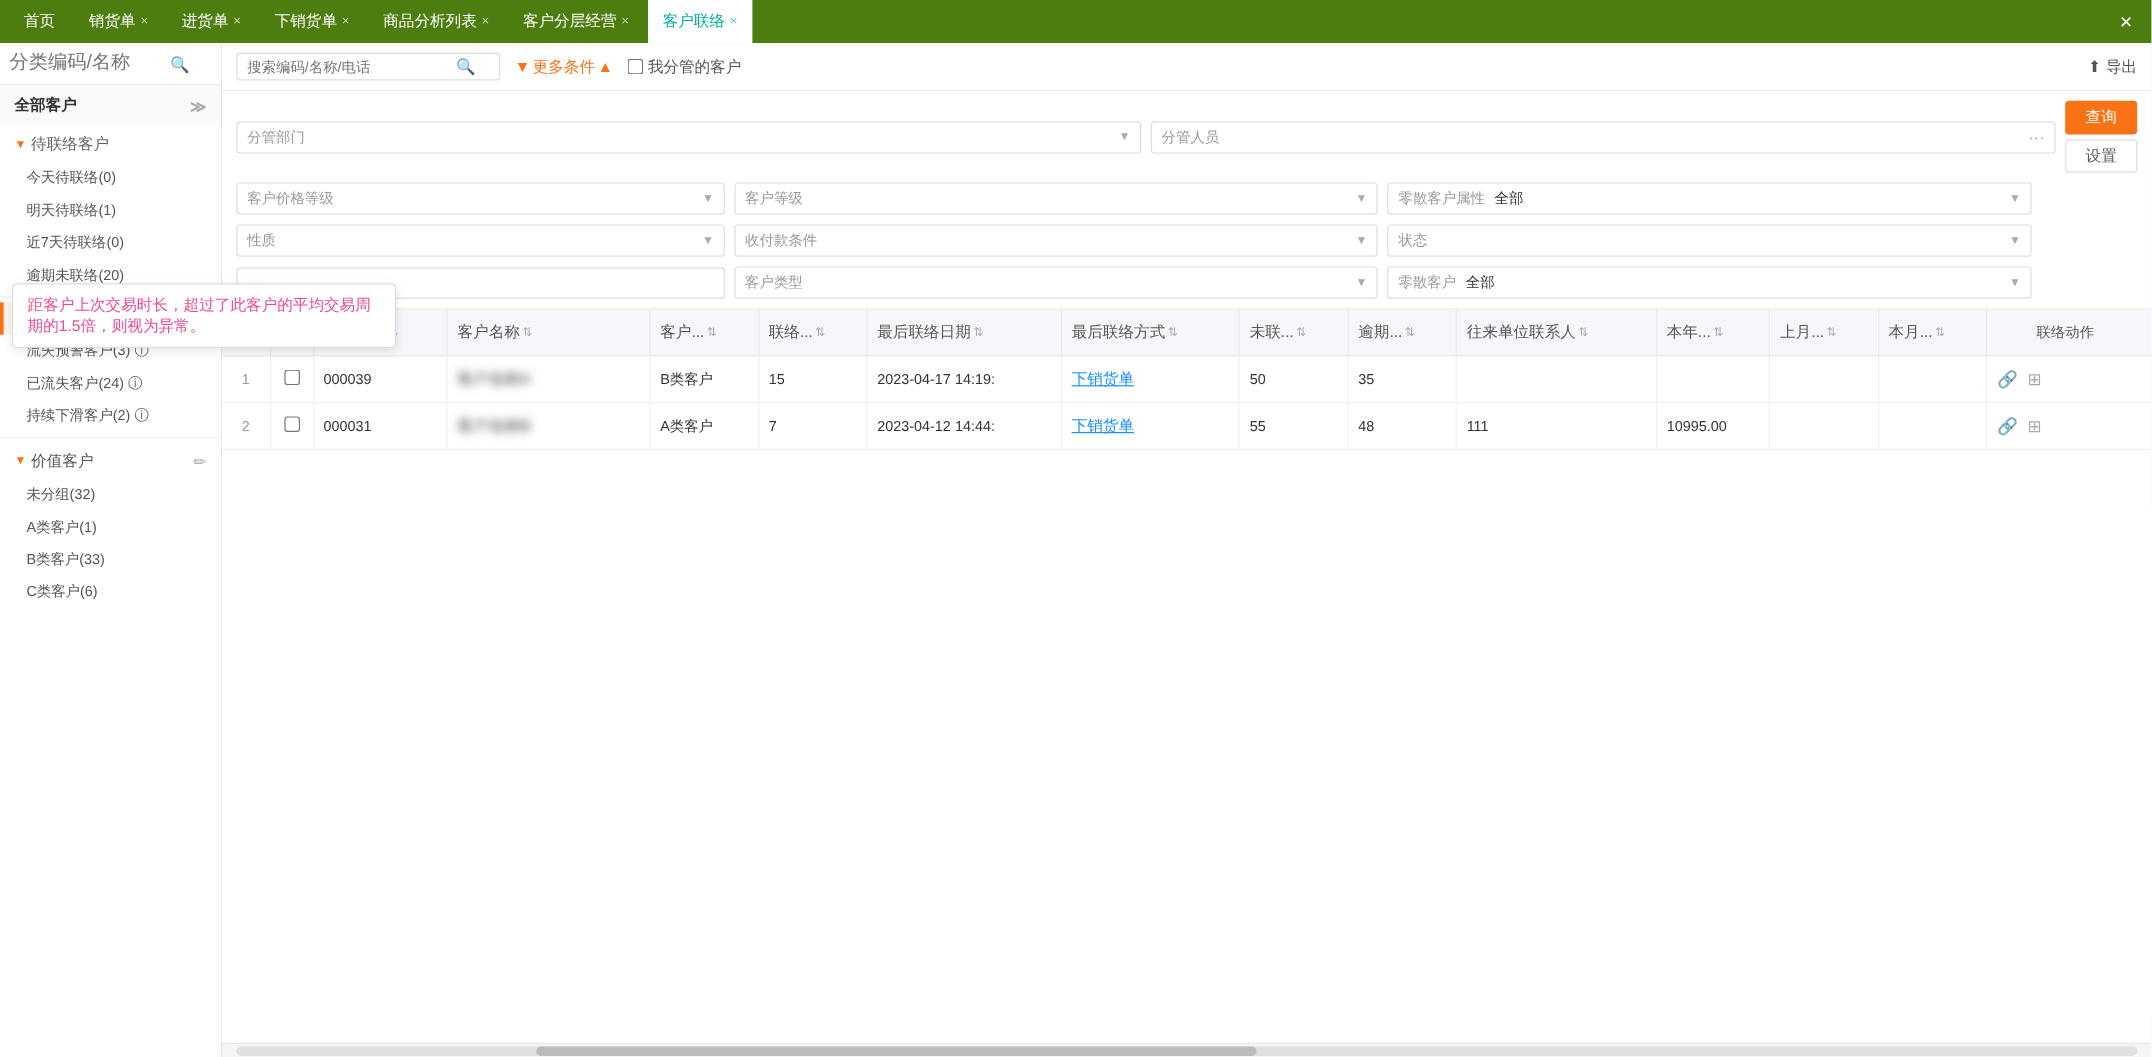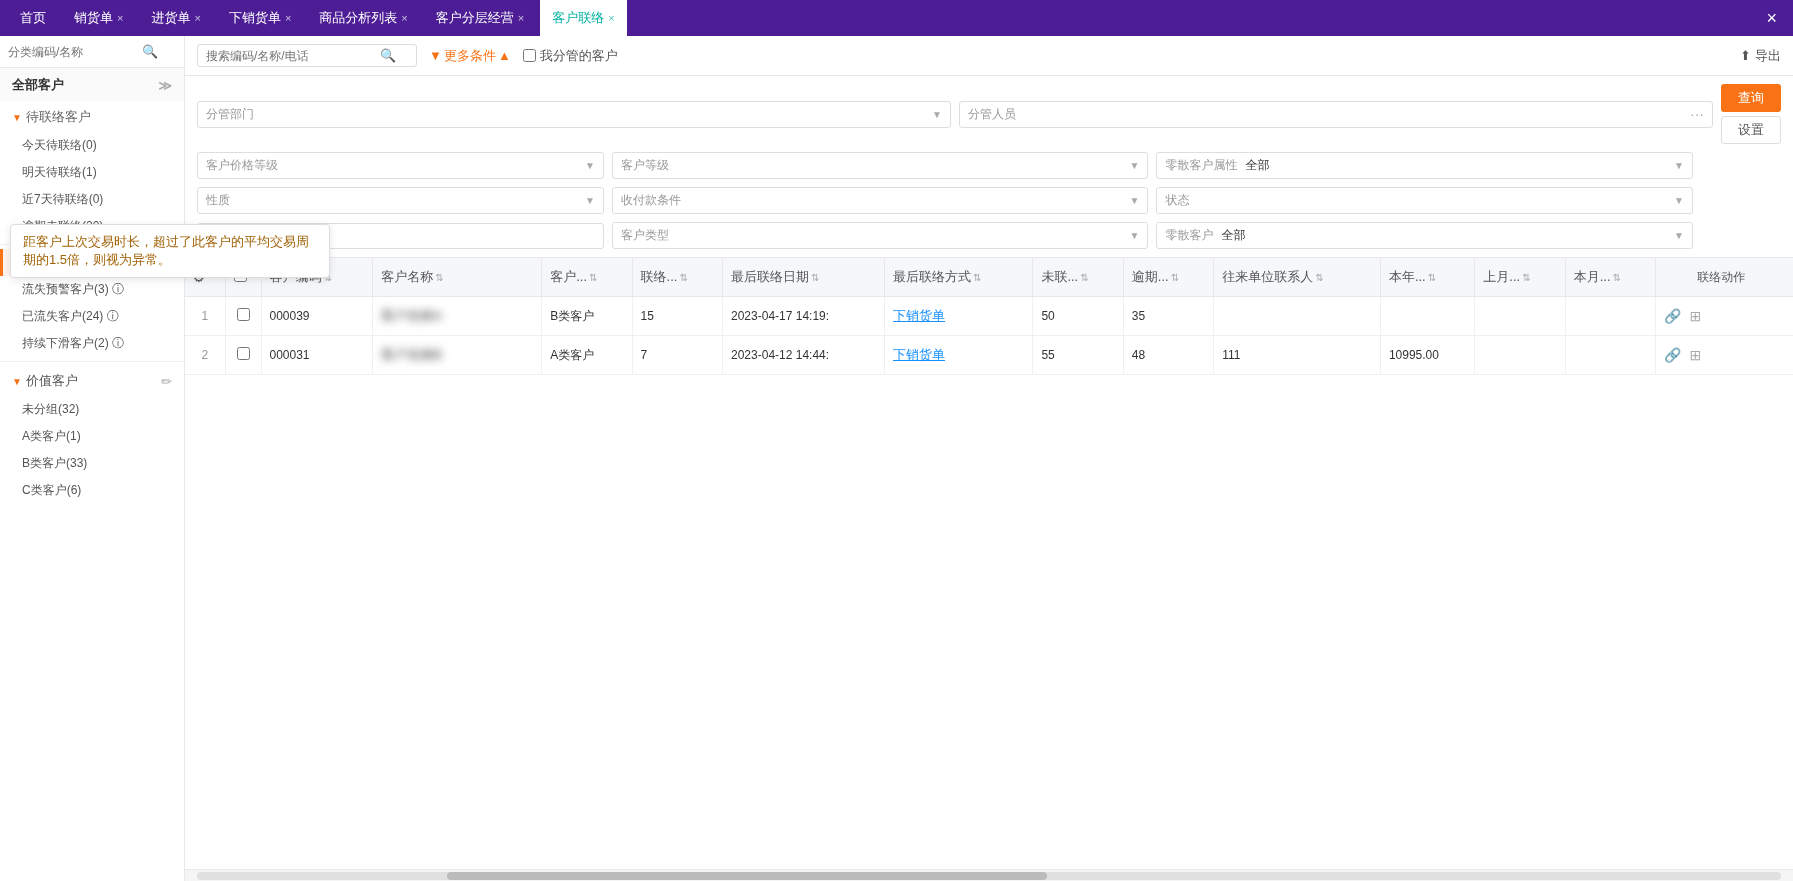--- a/index.html
+++ b/index.html
@@ -1,20 +1,20 @@
 <!DOCTYPE html>
 <html><head>
   <meta charset="utf-8">
   <style>
     * { box-sizing: border-box; margin: 0; padding: 0; font-family: 'Microsoft YaHei', Arial, sans-serif; font-size: 13px; }
     body { background: #f0f2f5; width: 1793px; min-height: 881px; overflow: hidden; }
 
     
     .top-nav {
-      background: #4c1d95;
+      background: #4d7c0f;
       height: 36px;
       display: flex;
       align-items: center;
       padding: 0 8px;
       gap: 4px;
     }
     .top-nav .nav-item {
       color: #fff;
       padding: 0 12px;
       height: 36px;
@@ -59,21 +59,21 @@
     .sidebar-search {
       padding: 8px;
       display: flex;
       align-items: center;
       border-bottom: 1px solid #e8e8e8;
       gap: 4px;
     }
     .sidebar-search input {
       border: none;
       outline: none;
-      font-size: 12px;
+      font-size: 16px;
       color: #999;
       width: 130px;
     }
     .sidebar-search .search-icon { color: #aaa; }
     .sidebar-all-header {
       padding: 8px 12px;
       display: flex;
       align-items: center;
       justify-content: space-between;
       font-weight: bold;
@@ -233,28 +233,28 @@
       border: 1px solid #ddd;
       border-radius: 3px;
       padding: 4px 16px;
       cursor: pointer;
       font-size: 13px;
     }
 
     
     .tooltip-box {
       position: absolute;
-      top: 224px;
+      top: 236px;
       left: 10px;
       background: #fff;
       border: 1px solid #ddd;
       border-radius: 4px;
       padding: 8px 12px;
       font-size: 12px;
-      color: #a16207;
+      color: #ec4899;
       max-width: 320px;
       z-index: 100;
       box-shadow: 0 2px 8px rgba(0,0,0,0.1);
     }
 
     
     .table-area {
       flex: 1;
       overflow-y: auto;
       overflow-x: auto;

